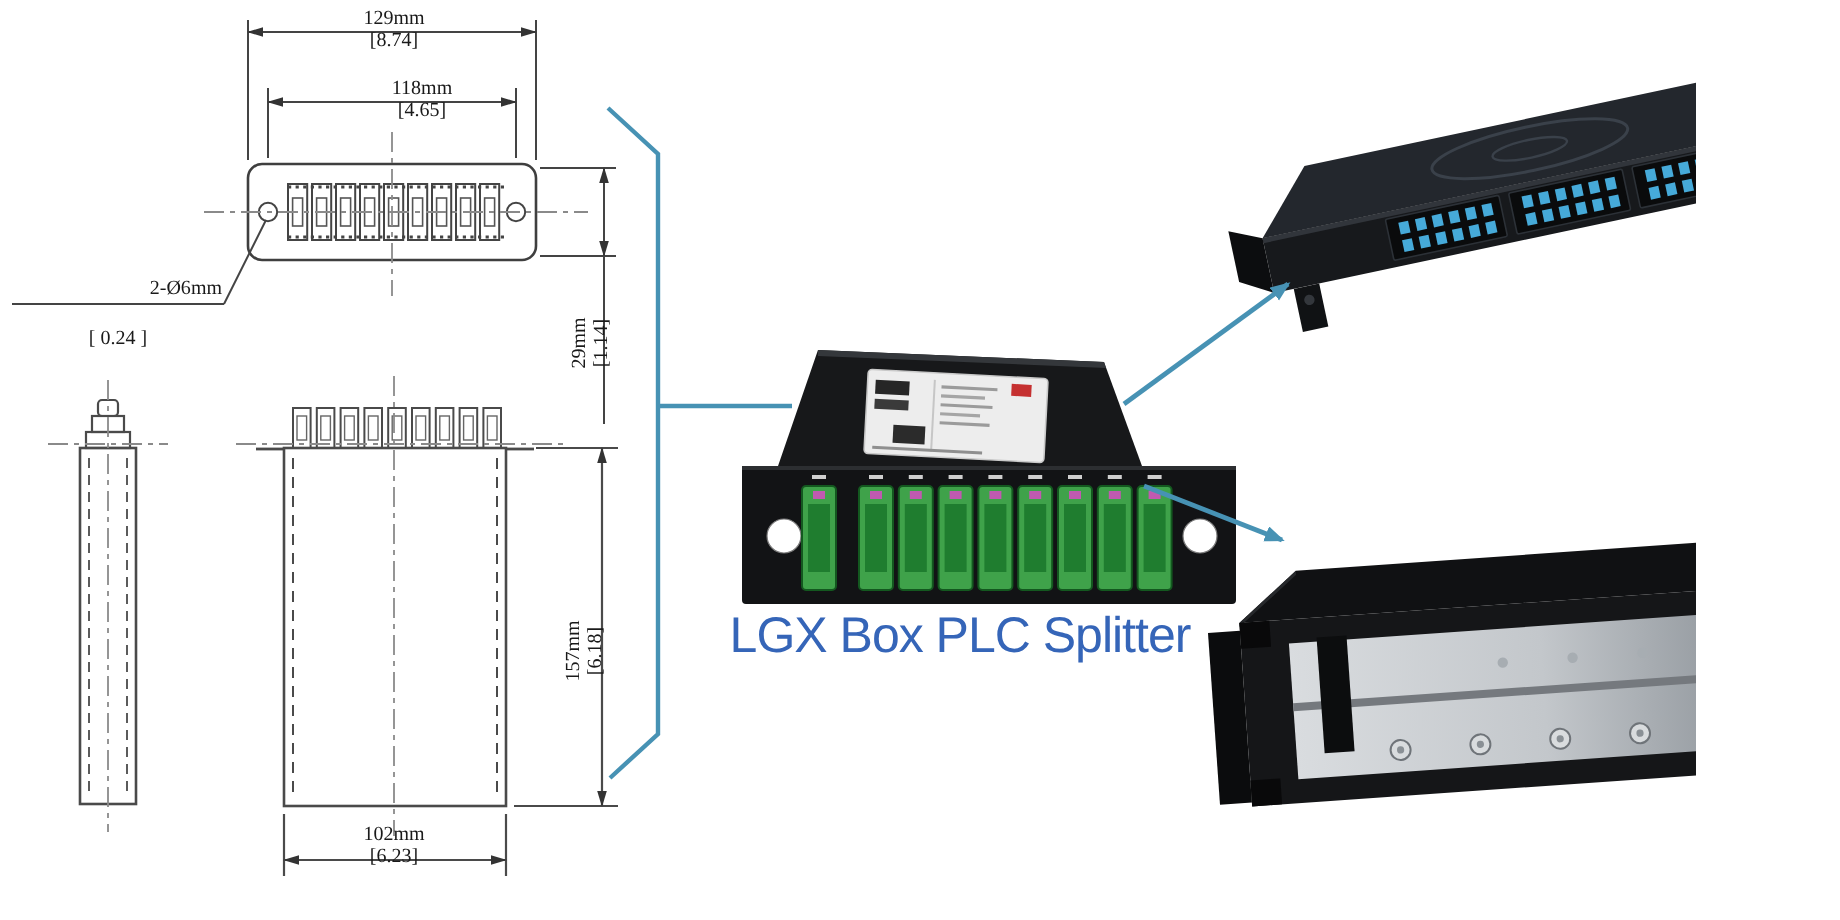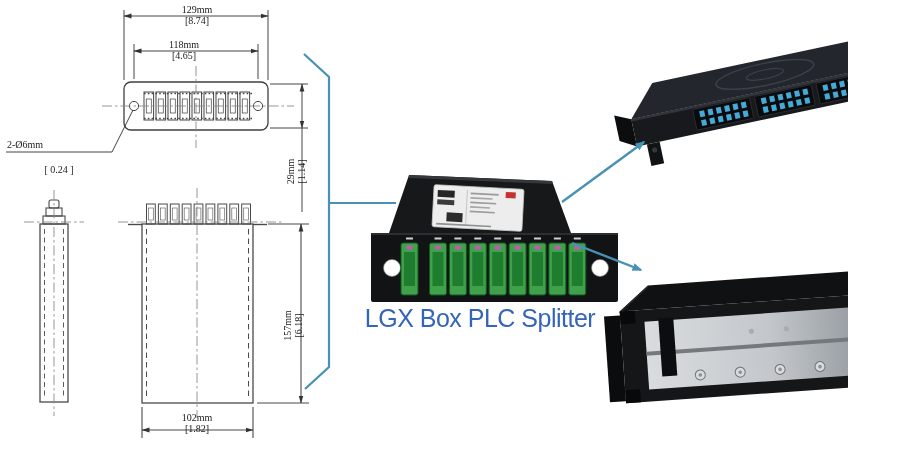--- a/index.html
+++ b/index.html
@@ -4,21 +4,21 @@
 <style>
   *{box-sizing:border-box}
   html,body{margin:0;padding:0;background:#fff}
   .canvas{position:relative;width:848px;height:460px;background:#ffffff;overflow:hidden;font-family:"Liberation Serif",serif}
   svg{position:absolute;left:0;top:0}
   .cl{stroke:#8a8a8a;stroke-width:0.9;stroke-dasharray:10 3 2.5 3}
   .dim{position:absolute;font-size:10px;line-height:10.5px;color:#1a1a1a;text-align:center}
   .dim span{display:block}
   .rot{transform:rotate(-90deg);transform-origin:50% 50%}
   .callout{position:absolute;left:5px;top:139px;width:108px;font-size:10px;line-height:11px;color:#1a1a1a}
-  .callout .row{display:flex;justify-content:flex-start;padding:0 2px}
+  .callout .row{display:flex;justify-content:flex-end;padding:0 2px}
   .callout .inch{text-align:center;margin-top:14px}
   .title{position:absolute;left:340px;top:304px;width:280px;text-align:center;white-space:nowrap;
          font-family:"Liberation Sans",sans-serif;font-weight:400;font-size:25px;letter-spacing:-0.5px}
 </style>
 </head>
 <body>
 
 <div class="canvas">
 
   <svg width="920" height="460" viewBox="0 0 920 460">
@@ -279,21 +279,21 @@
       <line x1="562" y1="202" x2="644" y2="142" marker-end="url(#blueA)"></line>
       <line x1="572" y1="243" x2="641" y2="270" marker-end="url(#blueA)"></line>
     </g>
   </svg>
 
   <div class="dim" style="left:157px;top:5px;width:80px">
     <span>129mm</span>
     <span>[8.74]</span>
   </div>
 
-  <div class="dim" style="left:144px;top:40px;width:80px">
+  <div class="dim" style="left:171px;top:40px;width:80px">
     <span>118mm</span>
     <span>[4.65]</span>
   </div>
 
   <div class="dim rot" style="left:264px;top:161px;width:64px">
     <span>29mm</span>
     <span>[1.14]</span>
   </div>
 
   <div class="callout">
@@ -304,18 +304,18 @@
     <div class="inch">[ 0.24 ]</div>
   </div>
 
   <div class="dim rot" style="left:261px;top:315px;width:64px">
     <span>157mm</span>
     <span>[6.18]</span>
   </div>
 
   <div class="dim" style="left:157px;top:413px;width:80px">
     <span>102mm</span>
-    <span>[1.82]</span>
+    <span>[6.23]</span>
   </div>
 
   <div class="title" style="color: rgb(53, 101, 184);">LGX Box PLC Splitter</div>
 
 </div>
 
 </body></html>

